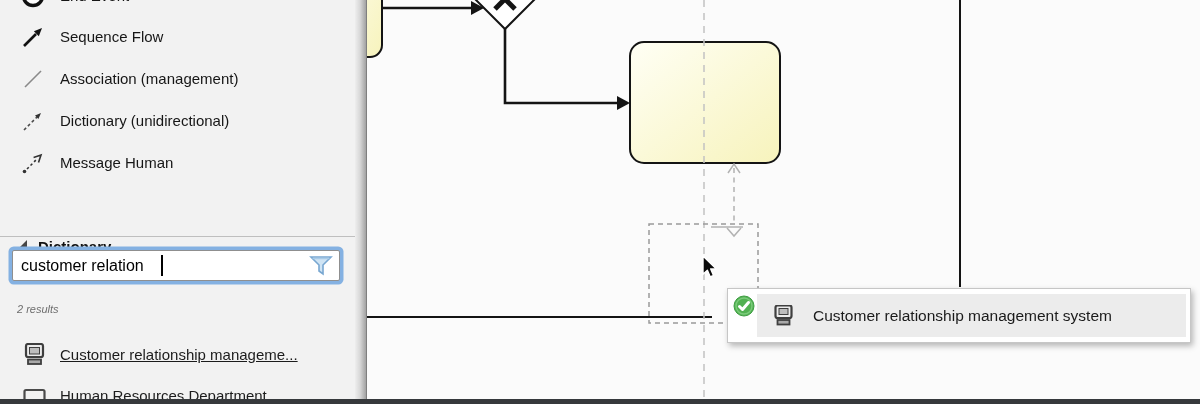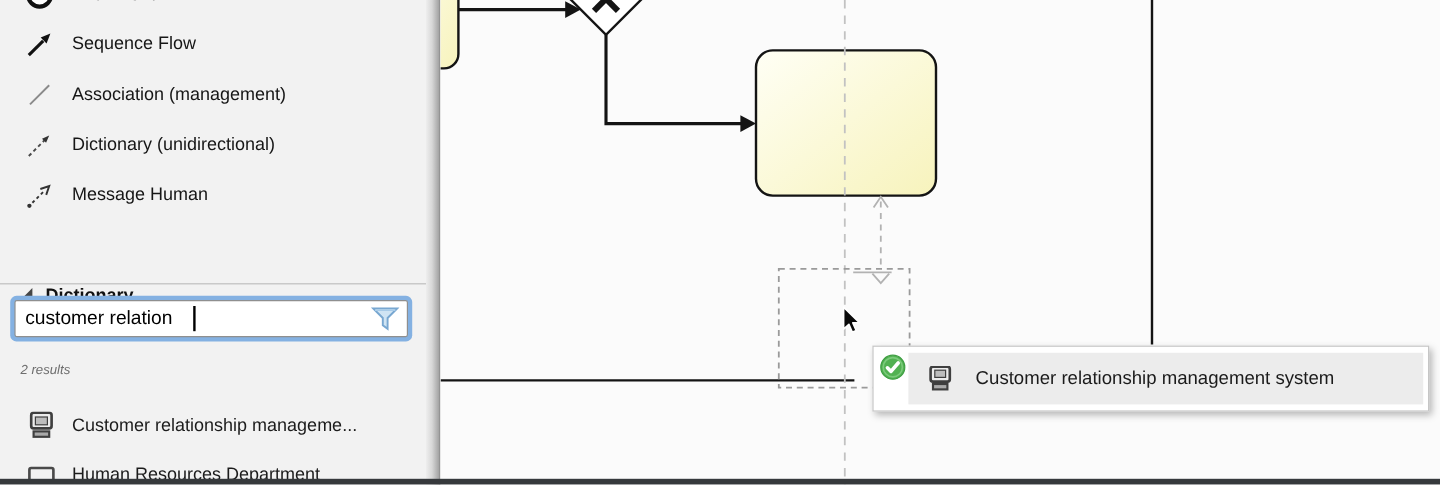--- a/index.html
+++ b/index.html
@@ -25,21 +25,21 @@
   .search-box{position:absolute;left:12px;top:250px;width:328px;height:31px;
               background:#ffffff;border:1px solid #8f8f8f;border-radius:2px;
               box-shadow:0 0 0 3.5px #84b1e2;box-sizing:border-box;padding-left:24px;}
   .search-text{position:absolute;left:8px;top:4px;font-size:16px;color:#000;line-height:22px;white-space:pre;}
   .caret{position:absolute;left:148px;top:4px;width:1.5px;height:21px;background:#000;}
   .funnel{position:absolute;right:6px;top:3px;width:24px;height:24px;}
 
   .results-count{position:absolute;left:17px;top:303px;font-size:11px;font-style:italic;color:#6e6e6e;}
   .drow{position:absolute;left:0;height:26px;width:355px;}
   .dicon{position:absolute;left:23px;top:1px;width:23px;height:24px;}
-  .dlabel{position:absolute;left:60px;font-size:15px;color:#1c1c1c;white-space:nowrap;line-height:26px;}
+  .dlabel{position:absolute;left:60px;font-size:15px;color:#1c1c1c;white-space:nowrap;line-height:26px;text-decoration:underline;}
 
   
   .canvas{position:absolute;left:367px;top:0;width:833px;height:404px;background:#fbfbfb;overflow:hidden;}
   .diagram{position:absolute;left:0;top:0;}
 
   .tooltip{position:absolute;left:360px;top:288px;width:464px;height:55px;background:#ffffff;
            border:1px solid #c6c6c6;box-sizing:border-box;box-shadow:2px 3px 6px rgba(0,0,0,.28);}
   .t-row{position:absolute;left:29px;top:5px;width:429px;height:43px;background:#ececec;
          display:flex;align-items:center;}
   .t-icon{width:22px;height:22px;margin-left:16px;flex:none;}

